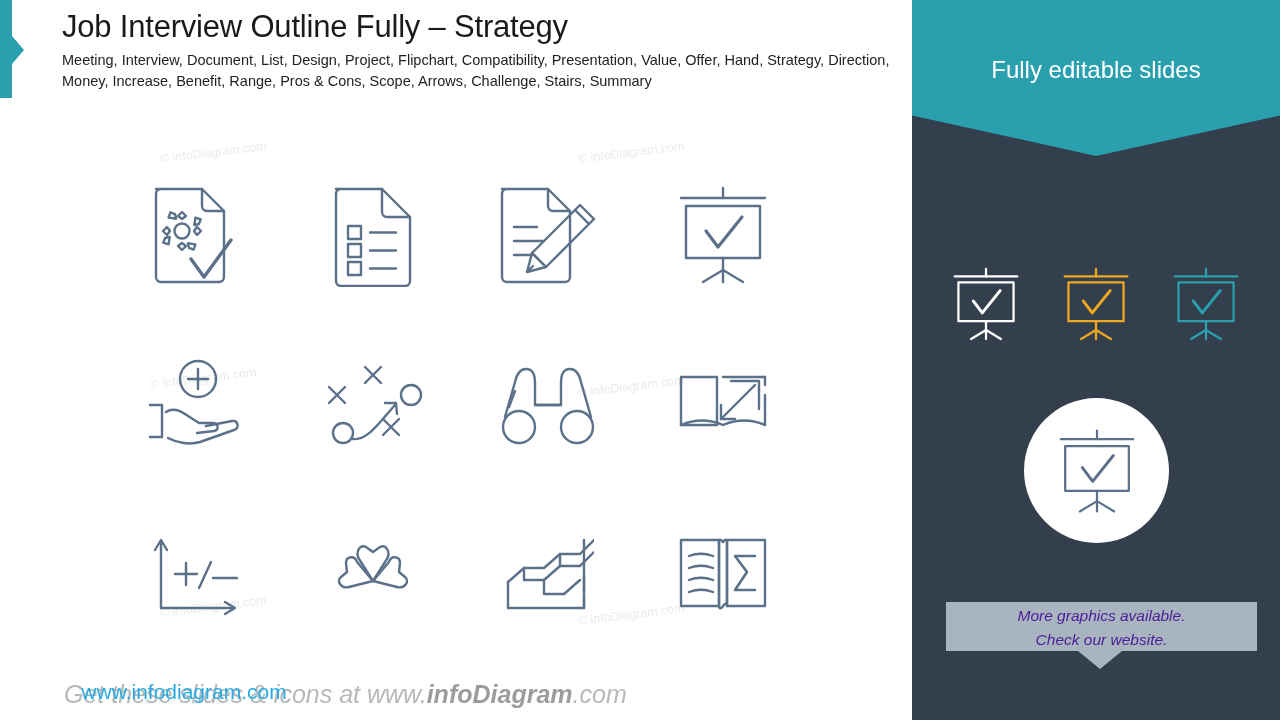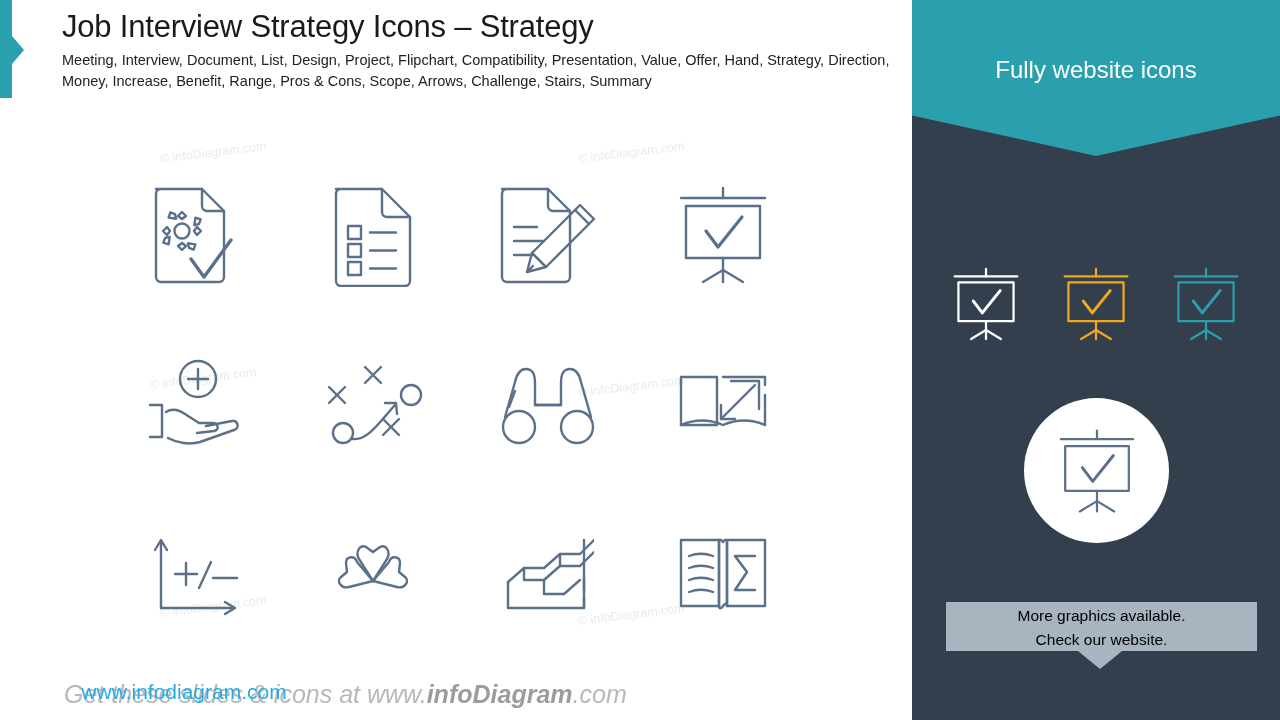--- a/index.html
+++ b/index.html
@@ -52,33 +52,33 @@
 
   
   #circle-badge{position:absolute;left:1024px;top:398px;width:145px;height:145px;
     border-radius:50%;background:#ffffff;display:flex;align-items:center;justify-content:center;}
 
   
   #callout{position:absolute;left:946px;top:602px;width:311px;height:49px;background:#A8B4C0;}
   #callout-tail{position:absolute;left:1078px;top:651px;width:0;height:0;
     border-left:22px solid transparent;border-right:22px solid transparent;
     border-top:18px solid #A8B4C0;}
-  .callout-line{color:#000000;font-size:15.5px;text-align:center;line-height:24px;}
+  .callout-line{color:#4c1d95;font-size:15.5px;text-align:center;line-height:24px;font-style:italic;}
   #callout-link{position:absolute;left:0;top:680px;width:368px;text-align:center;
     color:#29ABE2;font-size:21px;}
 </style>
 </head>
 <body>
 
 <div id="slide">
 
   <div id="accent-bar"></div>
   <div id="accent-chevron"></div>
 
-  <div id="page-title">Job Interview Strategy Icons – Strategy</div>
+  <div id="page-title">Job Interview Outline Fully – Strategy</div>
   <div id="page-subtitle">Meeting, Interview, Document, List, Design, Project, Flipchart, Compatibility, Presentation, Value, Offer, Hand, Strategy, Direction, Money, Increase, Benefit, Range, Pros &amp; Cons, Scope, Arrows, Challenge, Stairs, Summary</div>
 
   <div class="wm" style="left:160px;top:152px;">© infoDiagram.com</div>
   <div class="wm" style="left:578px;top:152px;">© infoDiagram.com</div>
   <div class="wm" style="left:150px;top:378px;">© infoDiagram.com</div>
   <div class="wm" style="left:578px;top:386px;">© infoDiagram.com</div>
   <div class="wm" style="left:160px;top:606px;">© infoDiagram.com</div>
   <div class="wm" style="left:578px;top:614px;">© infoDiagram.com</div>
 
   <div id="icon-grid">
@@ -226,21 +226,21 @@
     </div>
 
   </div>
 
   <div id="footer"><span>Get these slides &amp; icons at www.</span><b>infoDiagram</b><span>.com</span></div>
 </div>
 
 <div id="right-panel">
 
   <div id="panel-header"></div>
-  <div id="panel-header-text">Fully website icons</div>
+  <div id="panel-header-text">Fully editable slides</div>
 
   <div id="color-variants">
     <svg width="88" height="76" viewBox="0 0 100 102" fill="none" stroke="#FFFFFF" stroke-width="3" stroke-linecap="round" stroke-linejoin="round">
       <path d="M50 4v10"></path>
         <path d="M8 14h84"></path>
         <path d="M13 22h74v52H13z"></path>
       <path d="M50 74v24"></path>
         <path d="M50 86 L30 98 M50 86 L70 98"></path>
       <path d="M33 47 l12 16 24 -30" stroke-width="4"></path>
     </svg>

